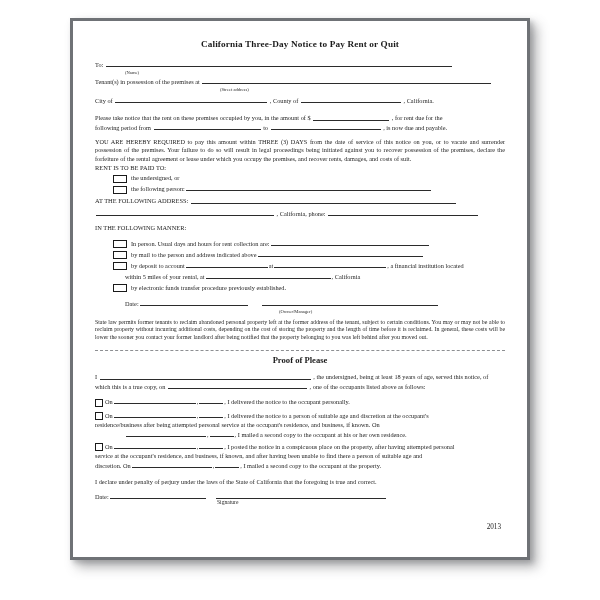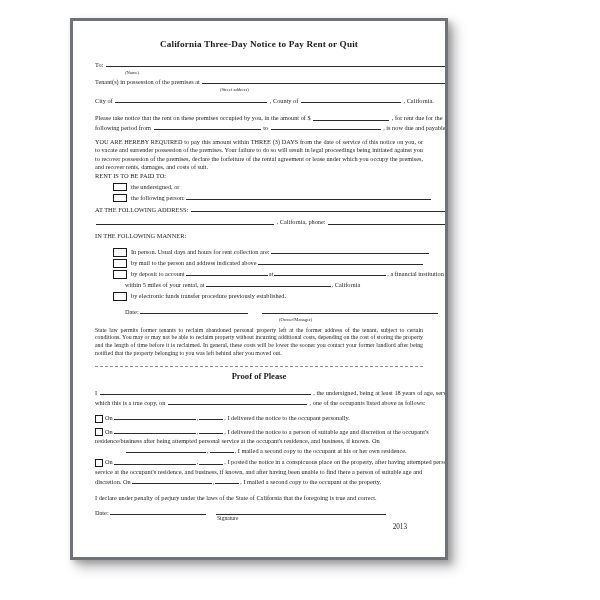--- a/index.html
+++ b/index.html
@@ -18,21 +18,21 @@
     width: 600px;
     height: 600px;
     background: #ffffff;
   }
 
   
   .page-frame {
     position: absolute;
     left: 70px;
     top: 18px;
-    width: 378px;
+    width: 460px;
     height: 542px;
     background: #ffffff;
     border: 3px solid #6f7276;
     box-sizing: border-box;
     box-shadow: 7px 7px 11px rgba(90,92,96,0.45),
                 3px 3px 5px rgba(110,112,116,0.35);
   }
 
   .page-inner {
     position: absolute;
@@ -136,21 +136,21 @@
     border-top: 1px dashed #8d8f92;
     height: 0;
     margin: 9px 0 3px 0;
   }
 
   .spacer-sm { height: 5px; }
   .spacer-md { height: 8px; }
 
   .year {
     position: absolute;
-    right: 38px;
+    right: 26px;
     bottom: 26px;
     font-size: 7.2px;
     color: #1b1b1b;
     text-align: center;
   }
 
   .sig-row {
     font-size: 6.3px;
     color: #1e1e1e;
     white-space: nowrap;

